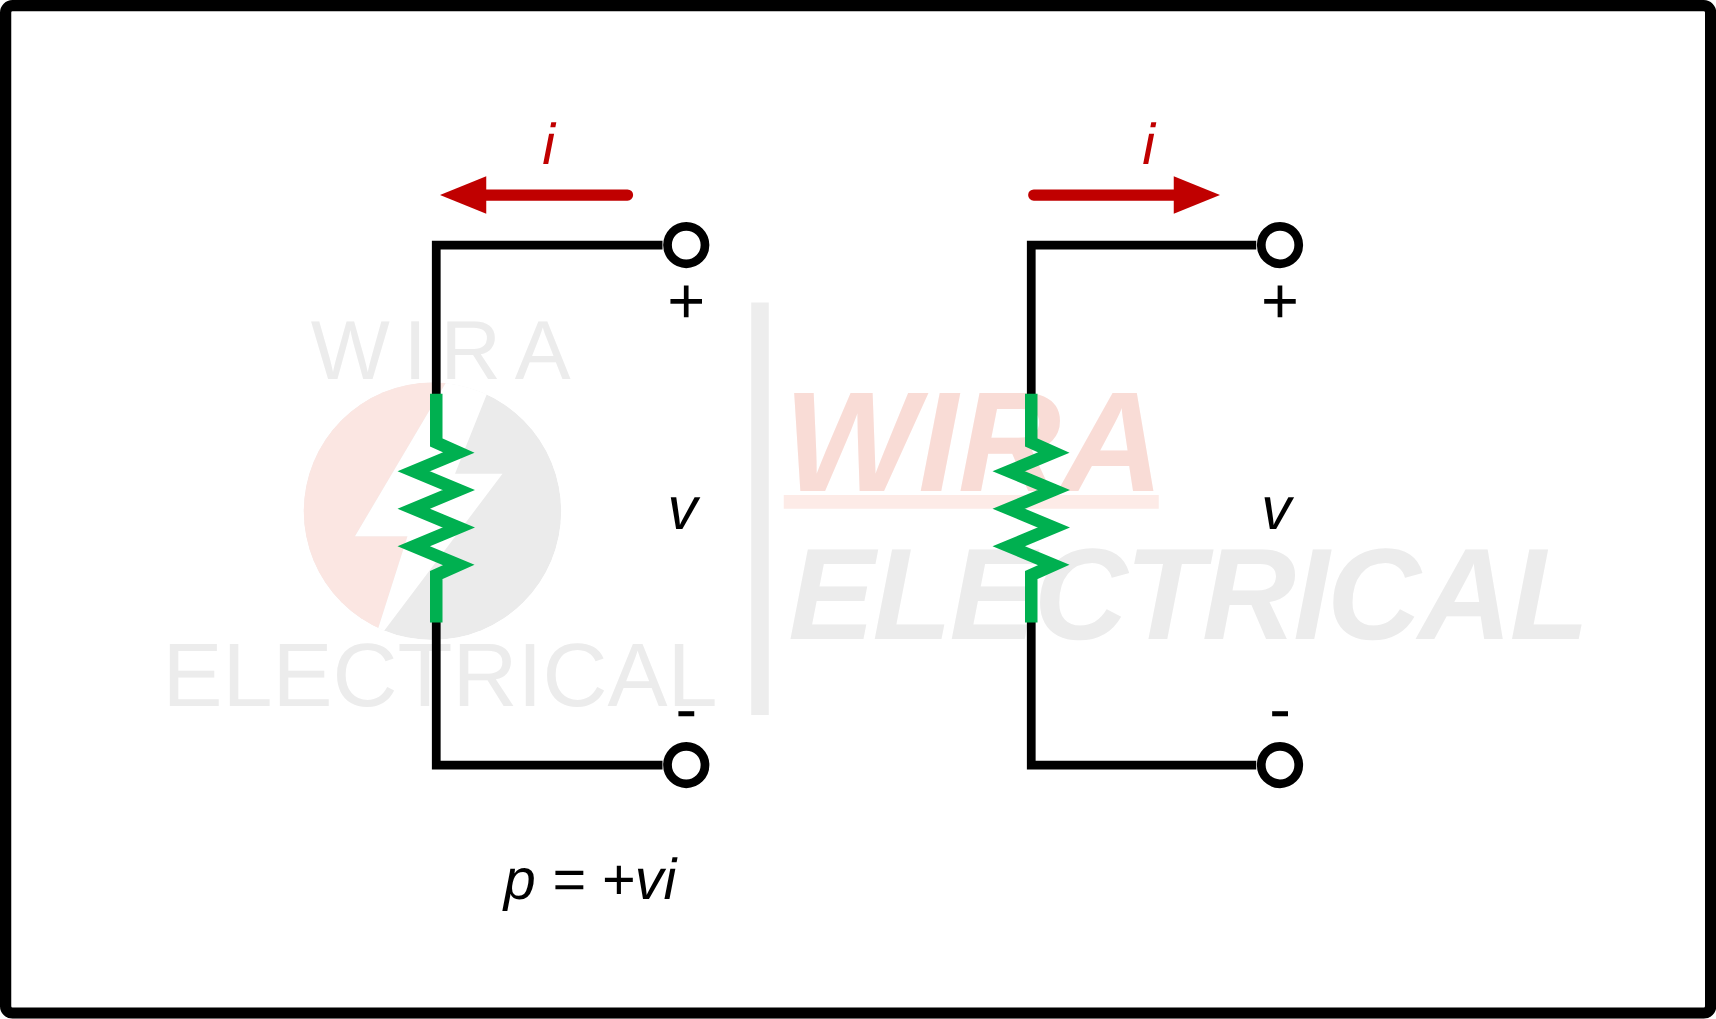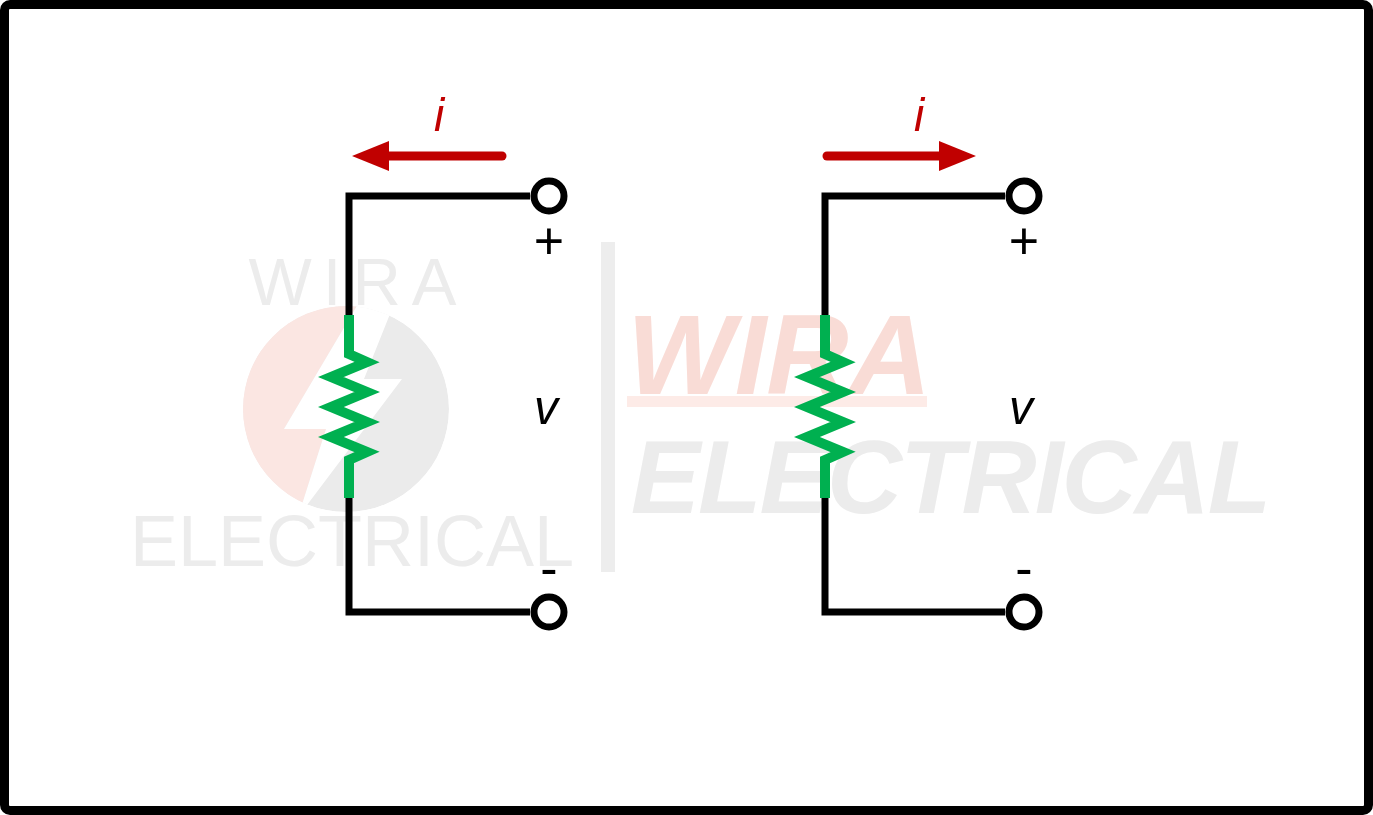--- a/index.html
+++ b/index.html
@@ -131,19 +131,20 @@
         <line x1="818" y1="147" x2="933" y2="147" stroke="#c00000" stroke-width="9" stroke-linecap="round"></line>
         <polygon points="967,147 930,132 930,162" fill="#c00000"></polygon>
       </g>
     </g>
   </svg>
 
   <div class="lbl lbl-current" style="left:430px;  top:106px;">i</div>
   <div class="lbl lbl-polarity" style="left:540px;  top:232px;">+</div>
   <div class="lbl lbl-voltage" style="left:537px;  top:399px;">v</div>
   <div class="lbl lbl-polarity" style="left:540px;  top:559px;">-</div>
+  <div class="lbl lbl-formula" style="left:463px;  top:694px;">p = +vi</div>
 
   <div class="lbl lbl-current" style="left:910px;  top:106px;">i</div>
   <div class="lbl lbl-polarity" style="left:1015px; top:232px;">+</div>
   <div class="lbl lbl-voltage" style="left:1012px; top:399px;">v</div>
   <div class="lbl lbl-polarity" style="left:1015px; top:559px;">-</div>
 
 </div>
 
 </body></html>

